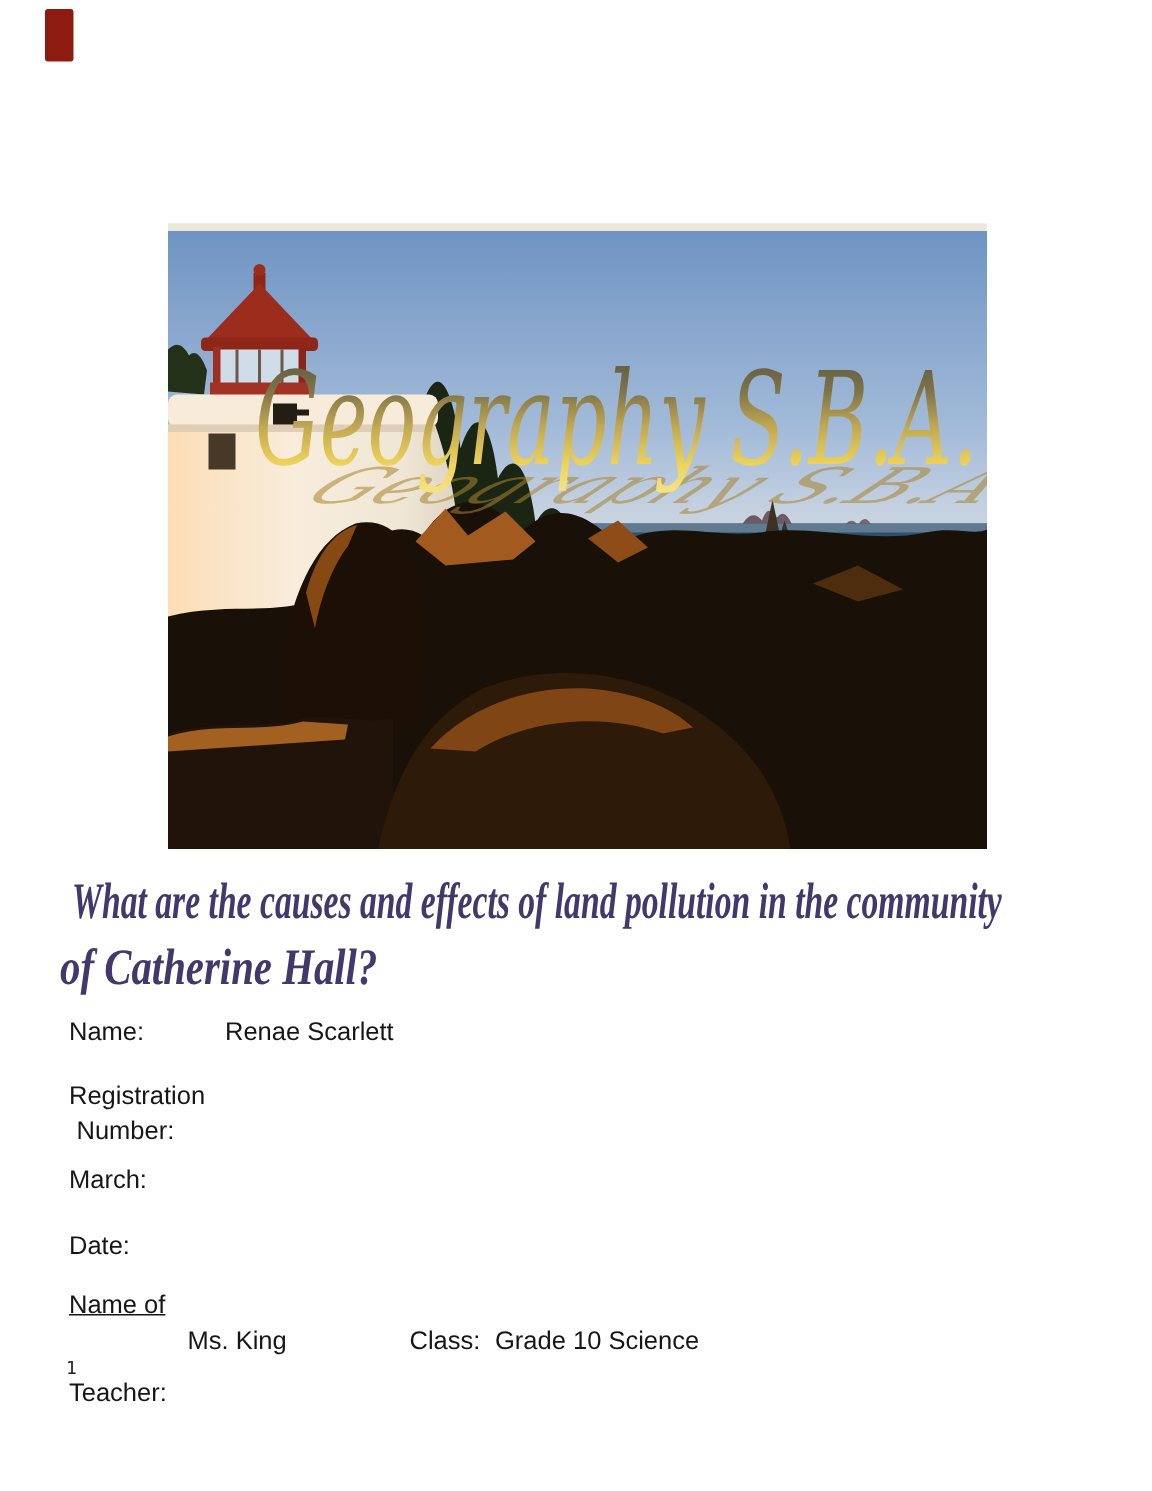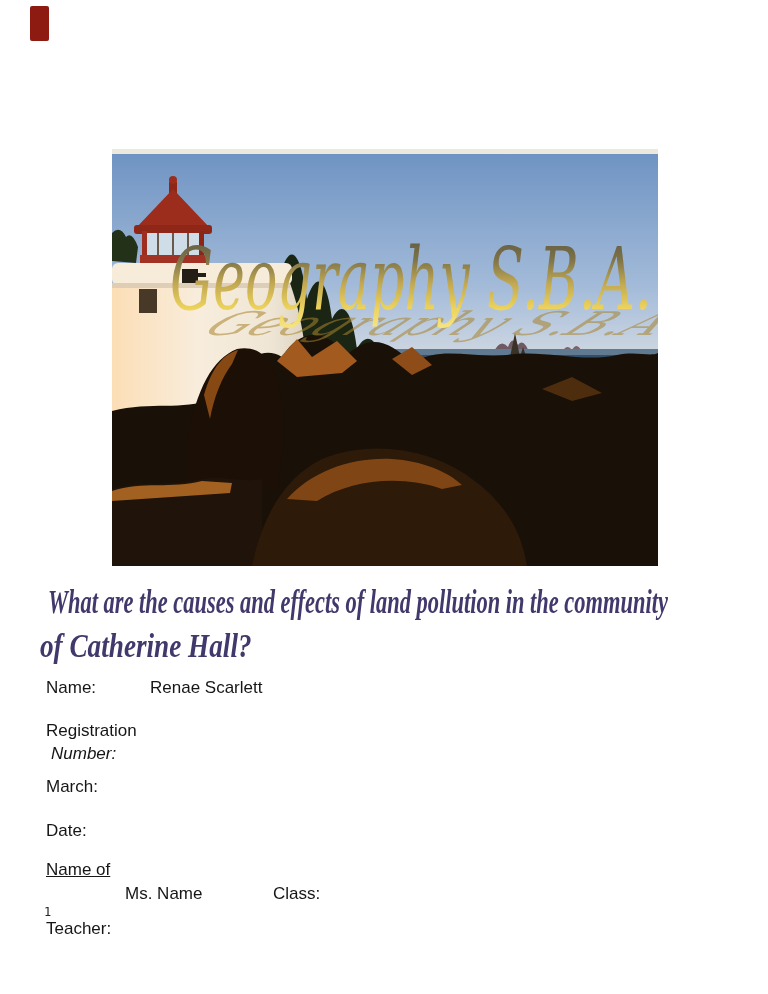--- a/index.html
+++ b/index.html
@@ -120,25 +120,26 @@
     </svg>
   </div>
 
   <div class="q-line q1">What are the causes and effects of land pollution in the community</div>
   <div class="q-line q2">of Catherine Hall?</div>
 
   <span class="t" style="left:46px;top:678px;">Name:</span>
   <span class="t" style="left:150px;top:678px;">Renae Scarlett</span>
 
   <span class="t" style="left:46px;top:721px;">Registration</span>
-  <span class="t" style="left:51px;top:744px;font-style:italic;">Number:</span>
+  <span class="t" style="left:51px;top:744px;">Number:</span>
 
   <span class="t" style="left:46px;top:777px;">March:</span>
 
   <span class="t" style="left:46px;top:821px;">Date:</span>
 
   <span class="t" style="left:46px;top:860px;text-decoration:underline;">Name of</span>
   <span class="t" style="left:46px;top:884px;margin-top:35px;">Teacher:</span>
-  <span class="t" style="left:125px;top:884px;">Ms. Name</span>
+  <span class="t" style="left:125px;top:884px;">Ms. King</span>
   <span class="t" style="left:273px;top:884px;">Class:</span>
+  <span class="t" style="left:330px;top:884px;">Grade 10 Science</span>
 
   <div class="pagenum">1</div>
 </div>
 
 </body></html>

